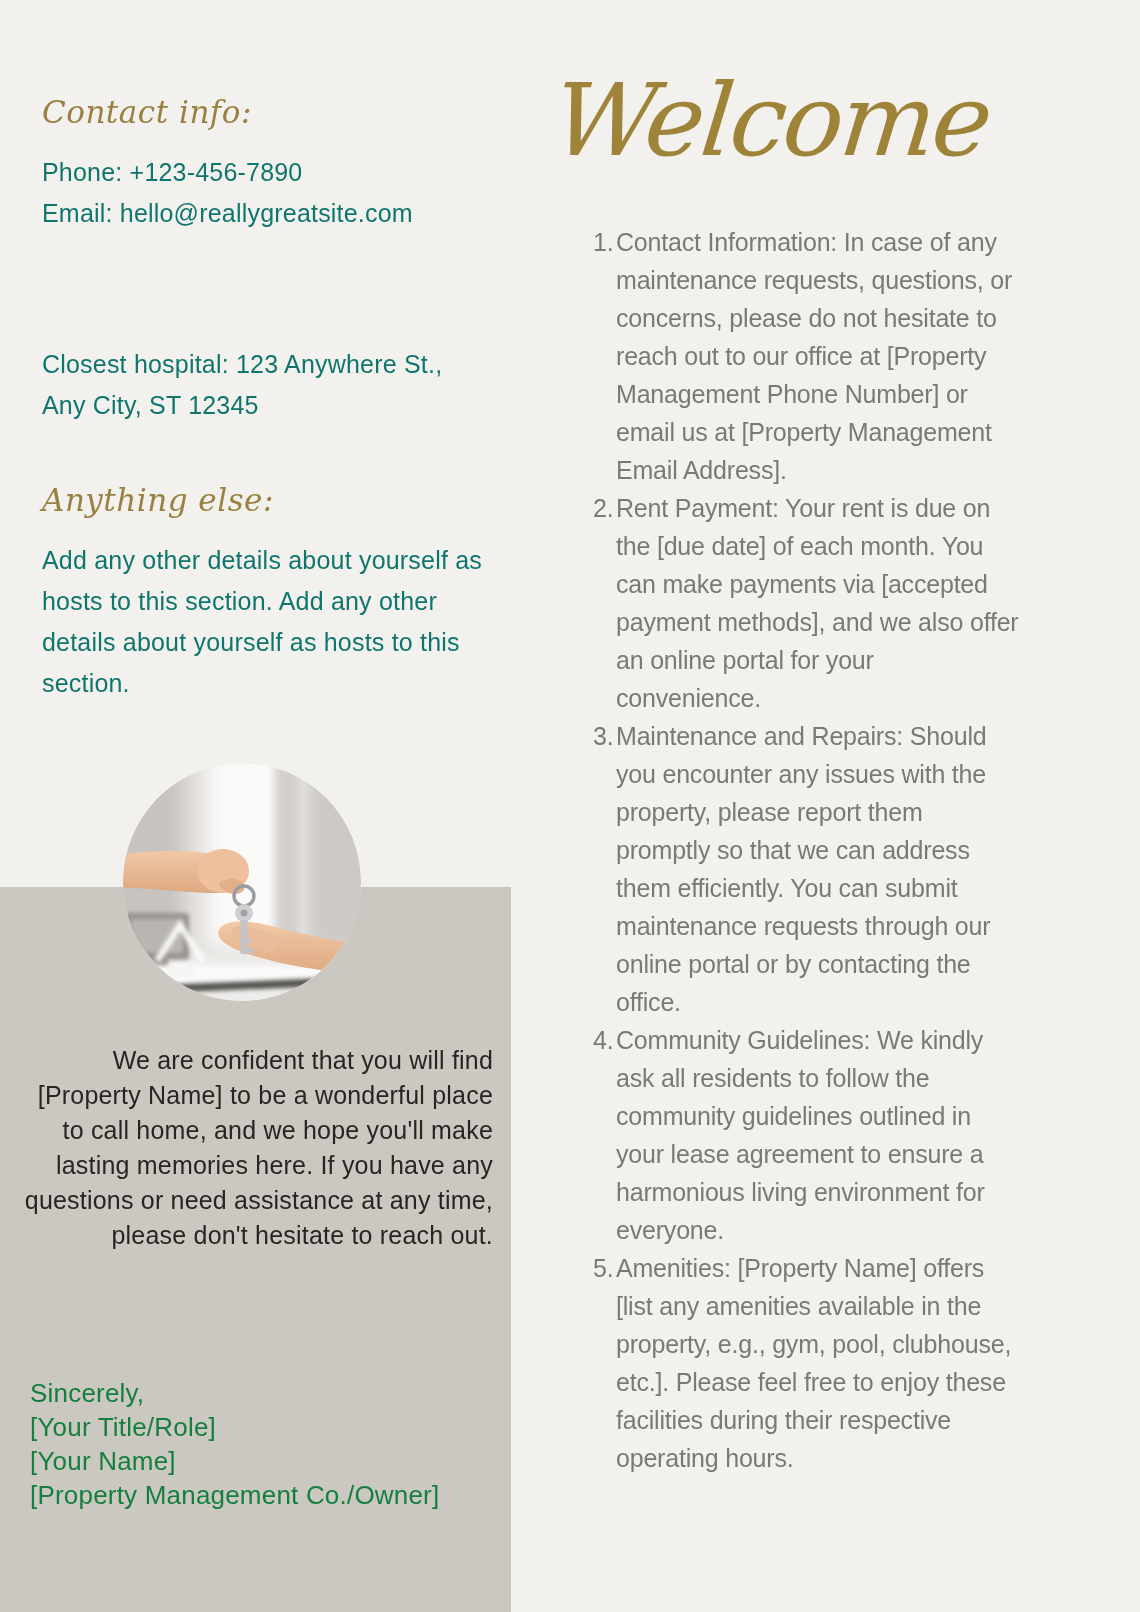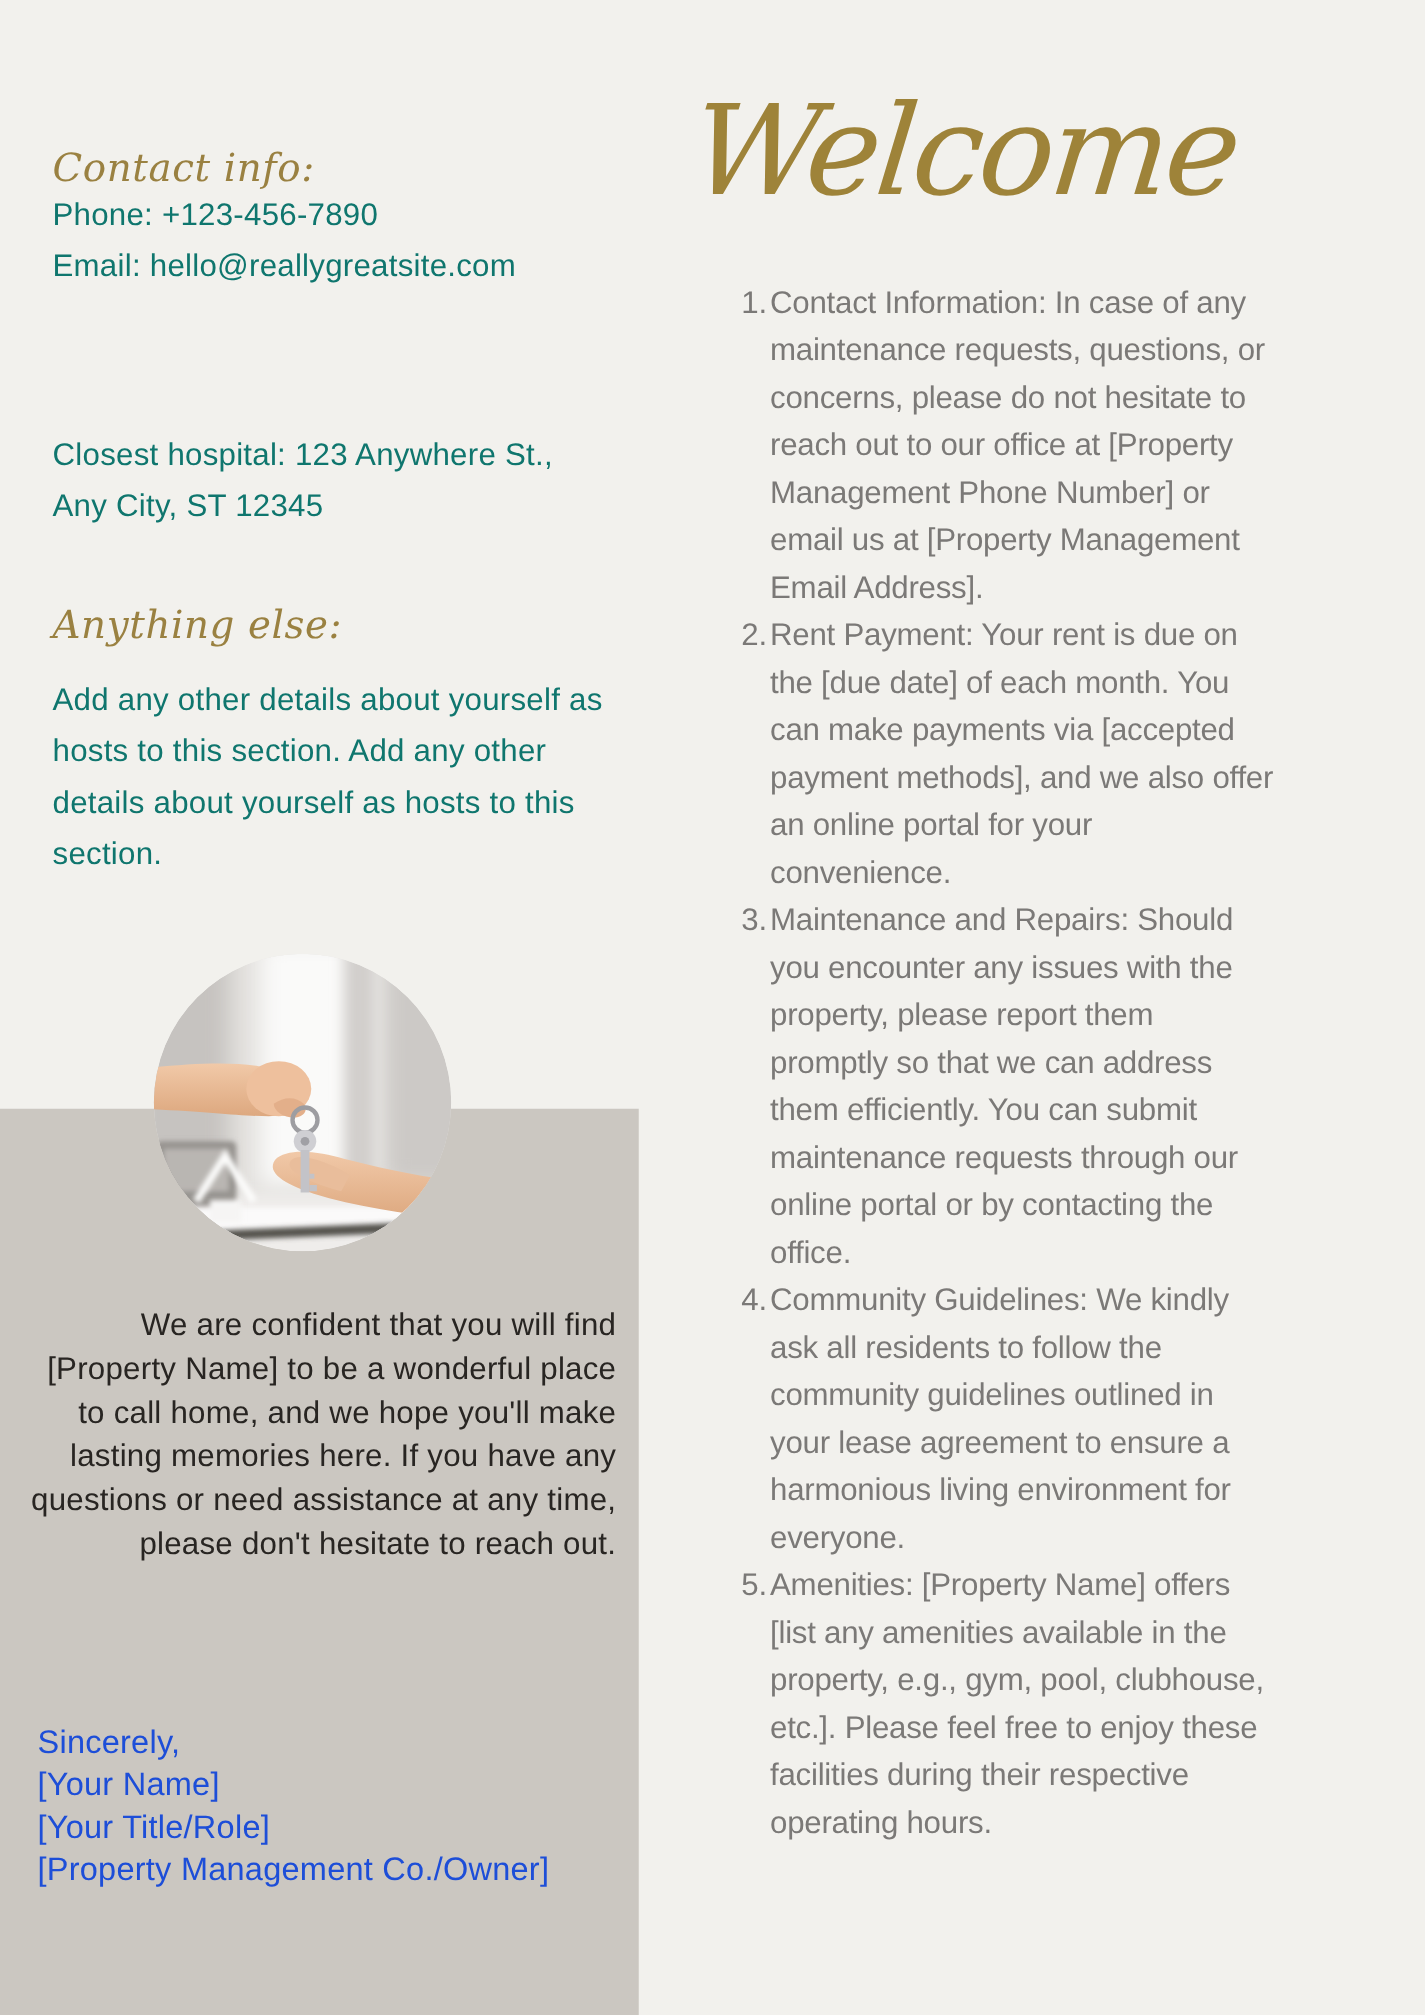--- a/index.html
+++ b/index.html
@@ -23,21 +23,21 @@
   .gold-heading {
     position: absolute;
     margin: 0;
     font-family: "DejaVu Serif", serif;
     font-style: italic;
     font-weight: 400;
     font-size: 31px;
     color: #9a8141;
     letter-spacing: 0.5px;
   }
-  .contact-h   { left: 42px; top: 94px; margin-top: 23px; }
+  .contact-h   { left: 42px; top: 94px; }
   .emergency-h { left: 42px; top: 286px; }
   .anything-h  { left: 42px; top: 482px; }
   .body-text {
     position: absolute;
     color: #0f766e;
     font-size: 25px;
     line-height: 41px;
     letter-spacing: 0.2px;
   }
   .contact-b   { left: 42px; top: 152px; width: 430px; }
@@ -57,21 +57,21 @@
     width: 475px;
     text-align: right;
     color: #282522;
     font-size: 25px;
     line-height: 35px;
     letter-spacing: 0.2px;
   }
   .signature {
     position: absolute;
     left: 30px; top: 1376px;
-    color: #1d4ed8;
+    color: #15803d;
     font-size: 26px;
     line-height: 34px;
     letter-spacing: 0.2px;
   }
   .welcome {
     position: absolute;
     margin: 0;
     left: 548px; top: 62px;
     font-family: "DejaVu Serif", serif;
     font-style: italic;
@@ -169,22 +169,22 @@
         <rect x="117.5" y="157" width="7" height="34" fill="#c3c3c8"></rect>
         <path d="M124.5,185 h6 v5 h-6 z M124.5,176 h4 v4 h-4 z" fill="#c3c3c8"></path>
       </g>
     </svg>
   </div>
 
   <p class="closing">We are confident that you will find [Property Name] to be a wonderful place to call home, and we hope you'll make lasting memories here. If you have any questions or need assistance at any time, please don't hesitate to reach out.</p>
 
   <div class="signature">
     <div>Sincerely,</div>
+    <div>[Your Title/Role]</div>
     <div>[Your Name]</div>
-    <div>[Your Title/Role]</div>
     <div>[Property Management Co./Owner]</div>
   </div>
 
   <h1 class="welcome">Welcome</h1>
 
   <div class="right-body">
     <ol class="guide-list">
       <li>
         <span class="num">1.</span>
         <span class="txt">Contact Information: In case of any maintenance requests, questions, or concerns, please do not hesitate to reach out to our office at [Property Management Phone Number] or email us at [Property Management Email Address].</span>

